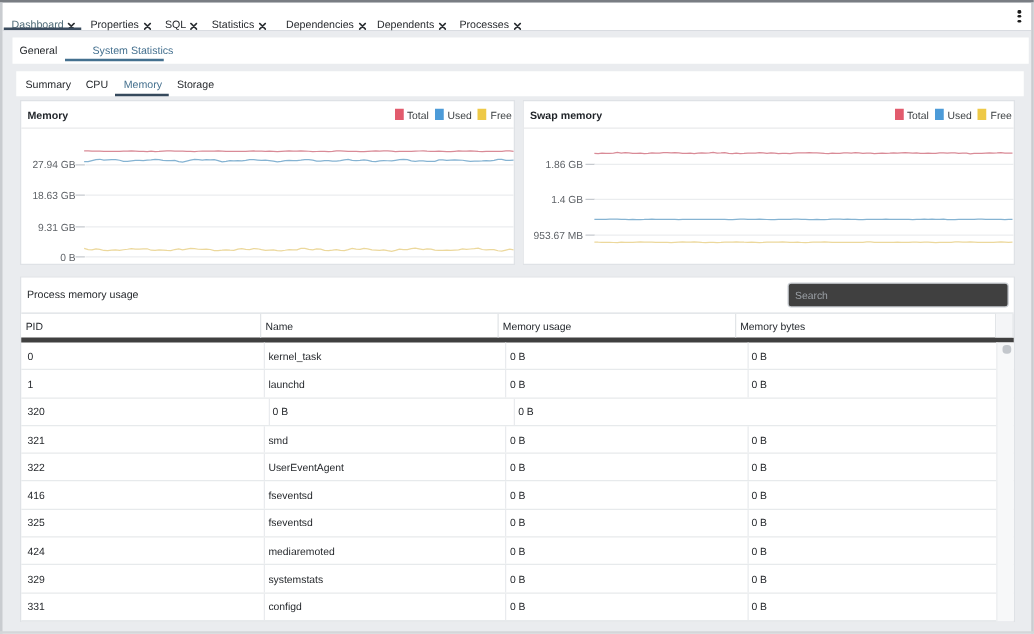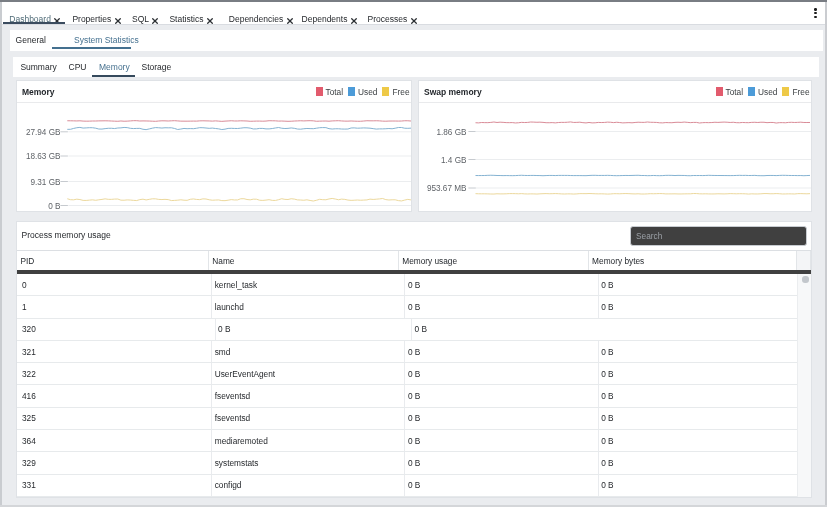--- a/index.html
+++ b/index.html
@@ -217,21 +217,21 @@
           <div class="td c3">0 B</div>
           <div class="td c4">0 B</div>
         </div>
 <div class="tr">
           <div class="td c1">325</div>
           <div class="td c2">fseventsd</div>
           <div class="td c3">0 B</div>
           <div class="td c4">0 B</div>
         </div>
 <div class="tr">
-          <div class="td c1">364</div>
+          <div class="td c1">424</div>
           <div class="td c2">mediaremoted</div>
           <div class="td c3">0 B</div>
           <div class="td c4">0 B</div>
         </div>
 <div class="tr">
           <div class="td c1">329</div>
           <div class="td c2">systemstats</div>
           <div class="td c3">0 B</div>
           <div class="td c4">0 B</div>
         </div>

